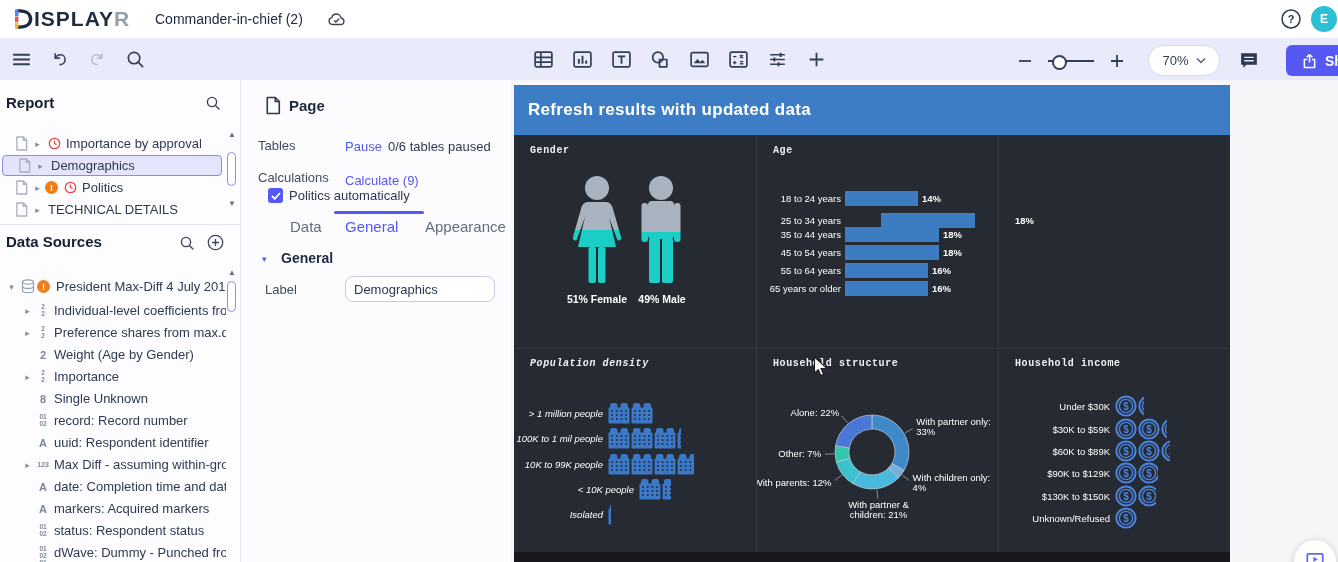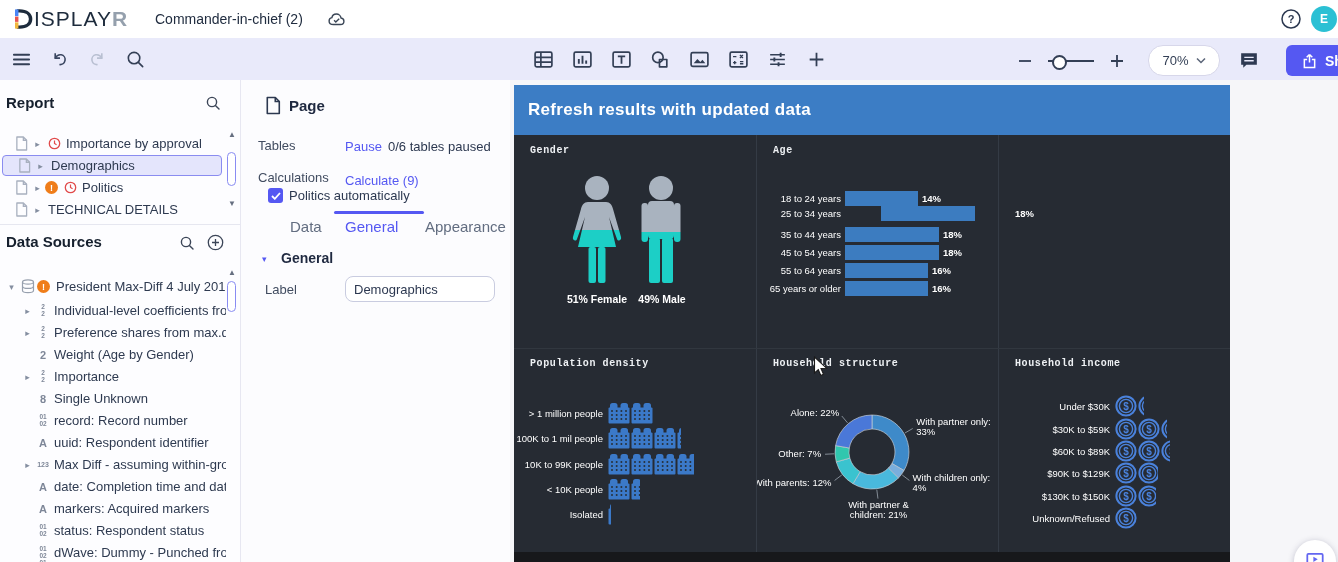--- a/index.html
+++ b/index.html
@@ -4,21 +4,21 @@
 <style>
   html,body{margin:0;padding:0;}
   body{width:1338px;height:562px;overflow:hidden;position:relative;
        font-family:"Liberation Sans",sans-serif;background:#f6f6f9;color:#2c3850;}
   svg{display:block}
   .abs{position:absolute}
 
   
   #topbar{position:absolute;left:0;top:0;width:1338px;height:38px;background:#fff;}
   #logo{position:absolute;left:10px;top:7px;display:flex;align-items:center;}
-  #logo .lg-main{font-size:21px;font-weight:normal;color:#1d2b3c;letter-spacing:1px;margin-left:1px;}
+  #logo .lg-main{font-size:21px;font-weight:bold;color:#1d2b3c;letter-spacing:1px;margin-left:1px;}
   #logo .lg-r{font-size:21px;font-weight:600;color:#95a0ad;letter-spacing:1px;}
   #doc-title{position:absolute;left:155px;top:11px;font-size:14px;color:#212d40;}
   #cloud{position:absolute;left:326px;top:9px;}
   #help{position:absolute;left:1280px;top:8px;width:22px;height:22px;}
   #avatar{position:absolute;left:1311px;top:6px;width:26px;height:26px;border-radius:50%;
           background:#2bc0d4;color:#fff;font-size:12px;font-weight:bold;
           display:flex;align-items:center;justify-content:center;}
 
   
   #toolbar{position:absolute;left:0;top:38px;width:1338px;height:42px;background:#e9eafa;border-bottom:1px solid #15803d;}
@@ -503,21 +503,21 @@
       </div>
 
       <div class="cell" id="cell-age" style="left:243px;top:0;width:241px;height:213px;">
         <div class="ctitle">Age</div>
         <div id="age-rows">
             <div class="arow" style="left: 0px; top: 55px;">
               <span class="alab dlabel">18 to 24 years</span>
               <span class="abar" style="width:73px;background:#3c7cc0;"></span>
               <span class="aval dlabel">14%</span>
             </div>
-            <div class="arow" style="left: 0px; top: 70px; gap: 36px;">
+            <div class="arow" style="left: 0px; top: 77px; gap: 36px;">
               <span class="alab dlabel">25 to 34 years</span>
               <span class="abar" style="width:94px;background:#3c7cc0;"></span>
               <span class="aval dlabel">18%</span>
             </div>
             <div class="arow" style="left: 0px; top: 91px;">
               <span class="alab dlabel">35 to 44 years</span>
               <span class="abar" style="width:94px;background:#3c7cc0;"></span>
               <span class="aval dlabel">18%</span>
             </div>
             <div class="arow" style="left: 0px; top: 109px;">
@@ -532,21 +532,21 @@
             </div>
             <div class="arow" style="left: 0px; top: 145px;">
               <span class="alab dlabel">65 years or older</span>
               <span class="abar" style="width:83px;background:#3c7cc0;"></span>
               <span class="aval dlabel">16%</span>
             </div>
           </div>
       </div>
 
 
-      <div class="cell" id="cell-pop" style="left:0;top:213px;width:242px;height:204px;">
+      <div class="cell" id="cell-pop" style="left:0;top:213px;width:242px;height:204px;font-style:italic;">
         <div class="ctitle">Population density</div>
         <div id="pop-rows">
             <div class="prow" style="top: 54px;">
               <span class="plab dlabel" style="width:89px;">&gt; 1 million people</span>
               <span class="picons">
                 <svg width="22" height="22" viewBox="0 0 22 22">
                   <rect x="0.5" y="5.5" width="21" height="16" rx="1" fill="#3b79c8"></rect>
                   <rect x="2" y="1" width="7.5" height="7" rx="2.5" fill="#3b79c8"></rect>
                   <rect x="12.5" y="1" width="7.5" height="7" rx="2.5" fill="#3b79c8"></rect>
                   <circle cx="4" cy="9" r="1" fill="#27303a"></circle>
@@ -725,21 +725,21 @@
                     <circle cx="13.4" cy="13" r="1" fill="#27303a"></circle>
                     <circle cx="13.4" cy="17" r="1" fill="#27303a"></circle>
                     <circle cx="18" cy="9" r="1" fill="#27303a"></circle>
                     <circle cx="18" cy="13" r="1" fill="#27303a"></circle>
                     <circle cx="18" cy="17" r="1" fill="#27303a"></circle>
                   </svg>
                 </span>
               </span>
             </div>
             <div class="prow" style="top: 130px;">
-              <span class="plab dlabel" style="width:89px;">&lt; 10K people</span>
+              <span class="plab dlabel" style="width:89px;margin-left:31px;">&lt; 10K people</span>
               <span class="picons">
                 <svg width="22" height="22" viewBox="0 0 22 22">
                   <rect x="0.5" y="5.5" width="21" height="16" rx="1" fill="#3b79c8"></rect>
                   <rect x="2" y="1" width="7.5" height="7" rx="2.5" fill="#3b79c8"></rect>
                   <rect x="12.5" y="1" width="7.5" height="7" rx="2.5" fill="#3b79c8"></rect>
                   <circle cx="4" cy="9" r="1" fill="#27303a"></circle>
                   <circle cx="4" cy="13" r="1" fill="#27303a"></circle>
                   <circle cx="4" cy="17" r="1" fill="#27303a"></circle>
                   <circle cx="8.7" cy="9" r="1" fill="#27303a"></circle>
                   <circle cx="8.7" cy="13" r="1" fill="#27303a"></circle>

